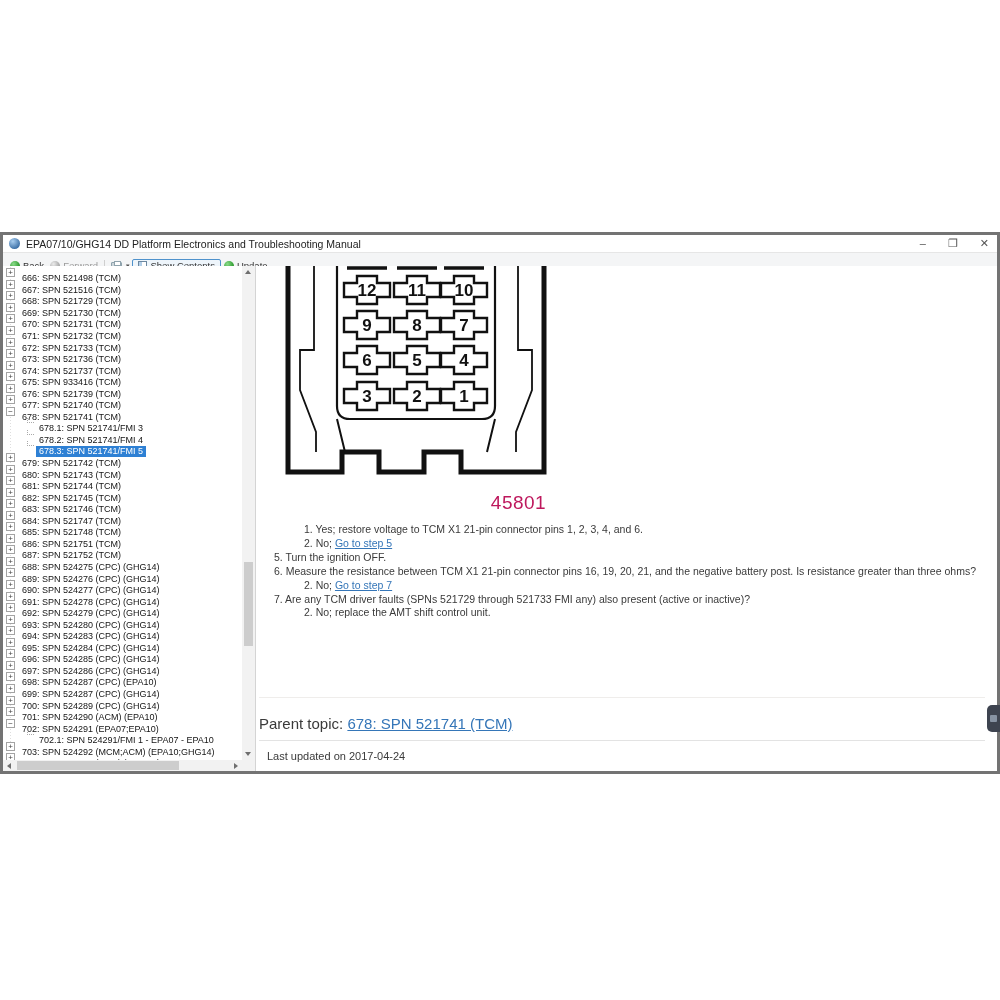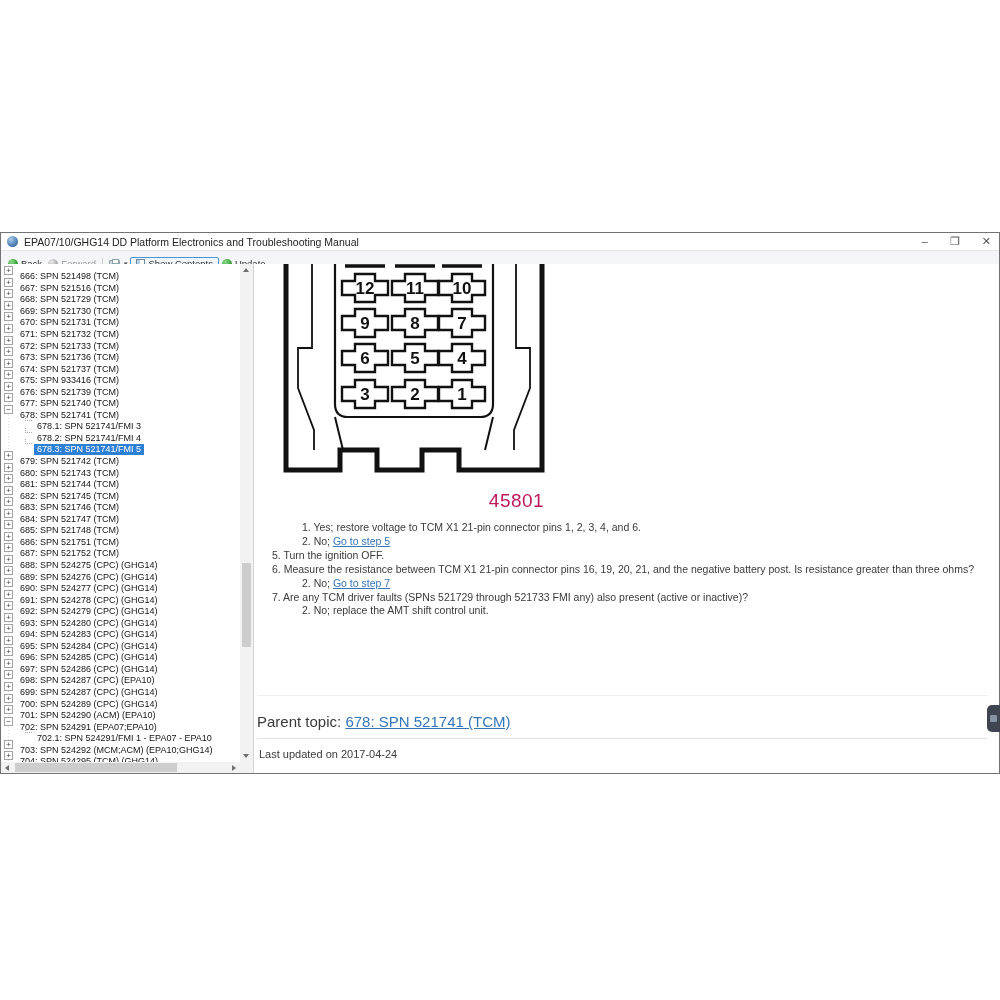--- a/index.html
+++ b/index.html
@@ -1,19 +1,19 @@
 <!DOCTYPE html>
 <html><head>
 <meta charset="utf-8">
 <style>
   * { margin:0; padding:0; box-sizing:border-box; }
   html,body { width:1000px; height:1000px; background:#fff; font-family:"Liberation Sans", sans-serif; }
   .page { position:relative; width:1000px; height:1000px; background:#fff; overflow:hidden; }
 
-  .window { position:absolute; left:0; top:232px; width:1000px; height:542px; background:#fff; border:1px solid #737373; }
+  .window { position:absolute; left:0; top:232px; width:1000px; height:542px; background:#fff; border:3px solid #737373; }
 
   
   .titlebar { height:17px; display:flex; align-items:center; padding:0 8px 0 6px; background:#fff; font-size:10.5px; color:#222; }
   .app-icon { width:11px; height:11px; border-radius:50%; background:radial-gradient(circle at 35% 30%, #a8cdef, #3a6ea5 75%); flex:none; }
   .title-text { margin-left:6px; white-space:nowrap; }
   .win-controls { margin-left:auto; display:flex; align-items:center; gap:22px; color:#555; font-size:11px; }
   .win-btn { cursor:default; line-height:11px; }
 
   
   .toolbar { height:27px; display:flex; align-items:center; padding:0 4px; background:#f4f5f6; border-top:1px solid #e6e6e6; border-bottom:1px solid #d2d2d2; font-size:9.5px; color:#333; }
@@ -60,21 +60,21 @@
   .content { flex:1; position:relative; background:#fff; overflow:hidden; font-size:10.5px; color:#3a3a3a; }
   .fig-svg { position:absolute; left:29px; top:0; }
   .fig-number { position:absolute; top:226px; left:200px; width:125px; text-align:center; font-size:19px; color:#be185d; letter-spacing:.5px; }
   .steps { position:absolute; top:257px; left:0; right:14px; line-height:13.9px; }
   .step-line { padding-left:18px; }
   .sub-line  { padding-left:48px; }
   a.link { color:#3576b8; text-decoration:underline; cursor:pointer; }
   .faint-divider { position:absolute; left:3px; right:12px; top:431px; height:1px; background:#efedeb; }
   .parent-row { position:absolute; top:449px; left:3px; font-size:15px; color:#3a3a3a; }
   .divider2 { position:absolute; left:3px; right:12px; top:474px; height:1px; background:#e3e3e3; }
-  .last-updated { position:absolute; top:484px; left:5px; font-size:11px; color:#3a3a3a; }
+  .last-updated { position:absolute; top:484px; left:11px; font-size:11px; color:#3a3a3a; }
 
   
   .float-widget { position:absolute; right:0; top:705px; width:13px; height:27px; background:#3e4450; border-radius:5px 0 0 5px; }
   .float-widget::after { content:""; position:absolute; left:3px; top:10px; width:7px; height:7px; background:#8793a3; border-radius:1px; }
 </style>
 </head>
 <body>
 
 <div class="page">
   <div class="window">

